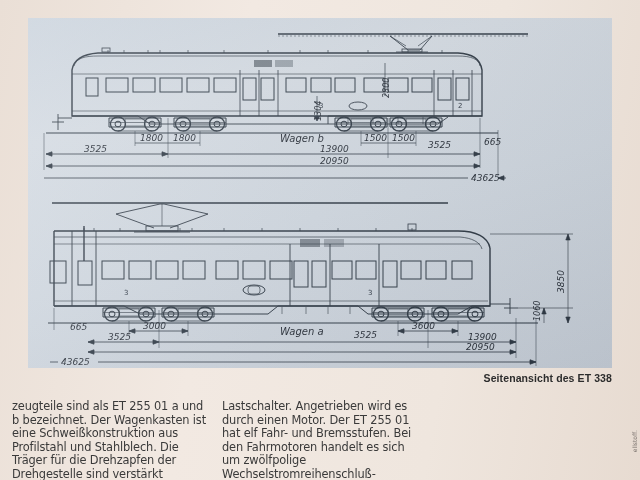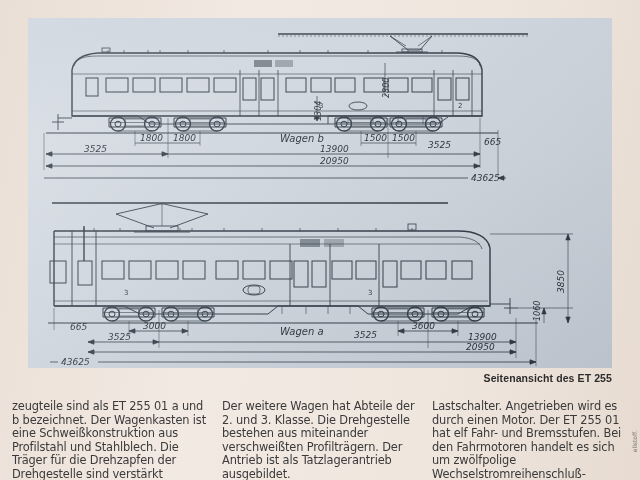--- a/index.html
+++ b/index.html
@@ -384,27 +384,24 @@
         <path d="M508,344 l-6,-2.2 l0,4.4 Z" fill="#2b3642"></path>
       </g>
       <text class="dim" x="33" y="347">43625</text>
     </g>
 
     <text class="lbl" x="252" y="124">Wagen b</text>
     <text class="lbl" x="252" y="317">Wagen a</text>
   </svg>
 </div>
 
-<div id="caption">Seitenansicht des ET 255</div>
+<div id="caption">Seitenansicht des ET 338</div>
 
 <div id="cols">
   <div class="col">
     <p>zeugteile sind als ET 255 01 a und b bezeichnet. Der Wagenkasten ist eine Schweißkonstruktion aus Profilstahl und Stahlblech. Die Träger für die Drehzapfen der Drehgestelle sind verstärkt ausgeführt, da an ihn-</p>
   </div>
   <div class="col">
-    <p>Der weitere Wagen hat Abteile der 2. und 3. Klasse. Die Drehgestelle bestehen aus miteinander verschweißten Profilträgern. Der Antrieb ist als Tatzlagerantrieb ausgebildet.</p>
-  </div>
-  <div class="col">
     <p>Lastschalter. Angetrieben wird es durch einen Motor. Der ET 255 01 hat elf Fahr- und Bremsstufen. Bei den Fahrmotoren handelt es sich um zwölfpolige Wechselstromreihenschluß-Motoren mit Wendepol-</p>
   </div>
 </div>
 
 <div id="sidecredit">ellstoff.</div>
 
 </body></html>

